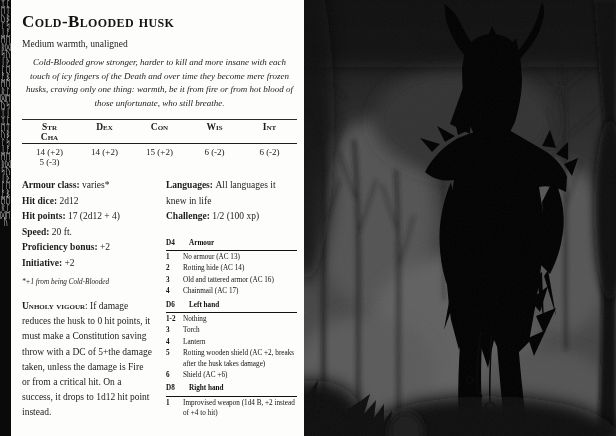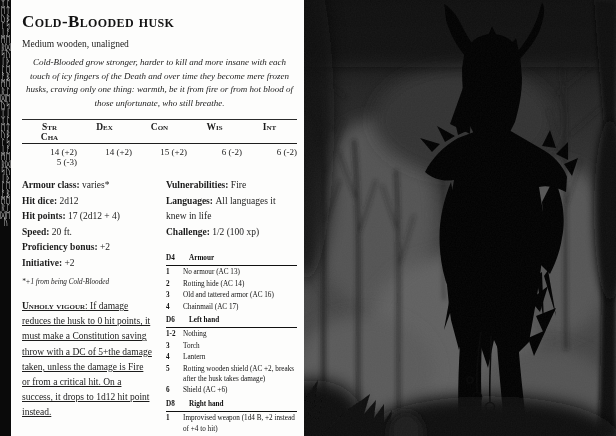--- a/index.html
+++ b/index.html
@@ -16,32 +16,32 @@
              box-sizing:border-box;padding:12px 7px 0 11px;}
   .title{font-size:17px;font-weight:bold;font-variant:small-caps;letter-spacing:.4px;color:#131313;}
   .subtitle{font-size:9.5px;margin-top:7px;}
   .flavor{font-size:9px;font-style:italic;margin-top:7px;line-height:1.5;color:#222;text-align:center;}
 
   .abilities{margin-top:9px;border-top:1px solid #2b2b2b;}
   .ab-row{display:grid;grid-template-columns:repeat(5,1fr);}
   .ab-head{border-bottom:1.6px solid #1e1e1e;padding:2px 0 1px;}
   .ab-vals{padding:3px 0 2px;}
   .ab-h{font-weight:bold;font-variant:small-caps;font-size:9.5px;text-align:center;}
-  .ab-v{font-size:9px;text-align:right;}
+  .ab-v{font-size:9px;text-align:center;}
 
   .cols{display:flex;margin-top:9px;gap:13px;}
   .col-left{width:131px;flex:none;}
   .col-right{flex:1;min-width:0;}
 
   .attr{font-size:9.5px;line-height:15.5px;}
   .attr-label{font-weight:bold;}
   .attr-label::after{content:": ";}
   .footnote{font-size:7.2px;font-style:italic;margin-top:7px;color:#222;}
 
-  .trait{font-size:9.5px;line-height:15.2px;margin-top:13px;text-decoration:underline;}
+  .trait{font-size:9.5px;line-height:15.2px;margin-top:13px;}
   .trait-name{font-weight:bold;font-variant:small-caps;}
 
   .loot{margin-top:12px;font-size:7.2px;line-height:10.4px;color:#111;}
   .loot-head{display:grid;grid-template-columns:17px 1fr;font-weight:bold;
              border-bottom:1.6px solid #111;padding:1px 0 2px;margin-top:2px;gap:6px;}
   .loot-row{display:grid;grid-template-columns:17px 1fr;padding:1px 0 0;}
   .die{font-weight:bold;}
 
   
   .artwork{position:absolute;left:304px;top:0;width:312px;height:436px;background:#1d1d1d;}
@@ -49,21 +49,21 @@
 </style>
 </head>
 <body>
 
 <div class="page">
 
   <div class="rune-border">ᛉᛚᛖᛏᚢᛒᛚᛋᛁᚨᛗᛖᚱᛞᛋᚢᛁᚦᛚᛖᚨᛒᛗᛖᚱᛚᛞᛖᚢᛋᛏᛁᛉᛚᛖᛏᚢᛒᛚᛋᛁᚨᛗᛖᚱᛞᛋᚢᛁᚦᛚᛖᚨᛒᛗᛖᚱᛚᛞᛖᚢ</div>
 
   <div class="statblock">
     <div class="title">Cold-Blooded husk</div>
-    <div class="subtitle">Medium wooden, unaligned</div>
+    <div class="subtitle">Medium warmth, unaligned</div>
     <div class="flavor">Cold-Blooded grow stronger, harder to kill and more insane with each touch of icy fingers of the Death and over time they become mere frozen husks, craving only one thing: warmth, be it from fire or from hot blood of those unfortunate, who still breathe.</div>
 
     <div class="abilities">
       <div class="ab-row ab-head">
         <div class="ab-h">Str</div>
         <div class="ab-h">Dex</div>
         <div class="ab-h">Con</div>
         <div class="ab-h">Wis</div>
         <div class="ab-h">Int</div>
         <div class="ab-h">Cha</div>
@@ -104,23 +104,20 @@
 
         <div class="trait">
           <span class="trait-name">Unholy vigour</span><span>: If damage reduces the husk to 0 hit points, it must make a Constitution saving throw with a DC of 5+the damage taken, unless the damage is Fire or from a critical hit. On a success, it drops to 1d12 hit point instead.</span>
         </div>
         <div class="trait">
           <span class="trait-name">Attack</span><span> (1 Action): +4 to hit, damage varies.</span>
         </div>
       </div>
 
       <div class="col-right">
-        <div class="attr">
-          <span class="attr-label">Vulnerabilities</span><span>Fire</span>
-        </div>
         <div class="attr">
           <span class="attr-label">Languages</span><span>All languages it knew in life</span>
         </div>
         <div class="attr">
           <span class="attr-label">Challenge</span><span>1/2 (100 xp)</span>
         </div>
 
         <div class="loot">
 
           <div class="loot-head">

